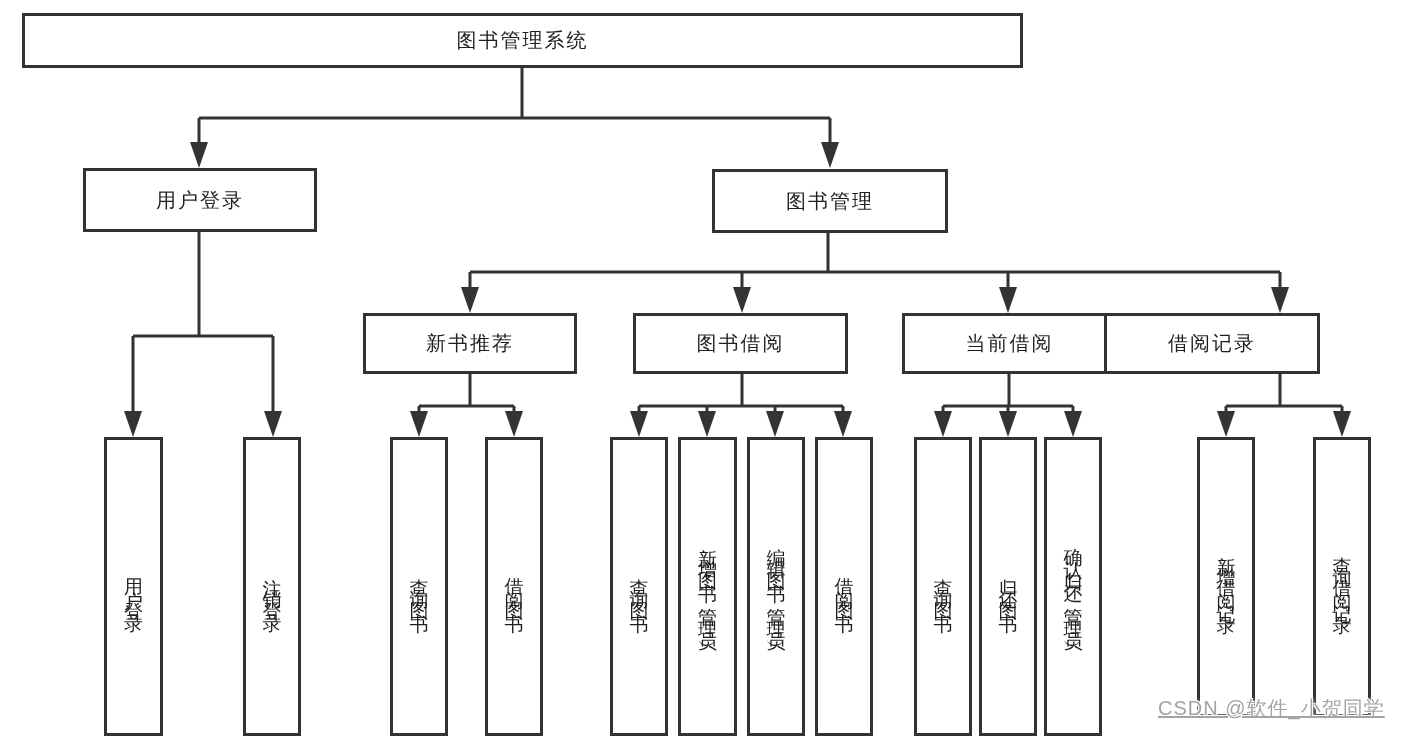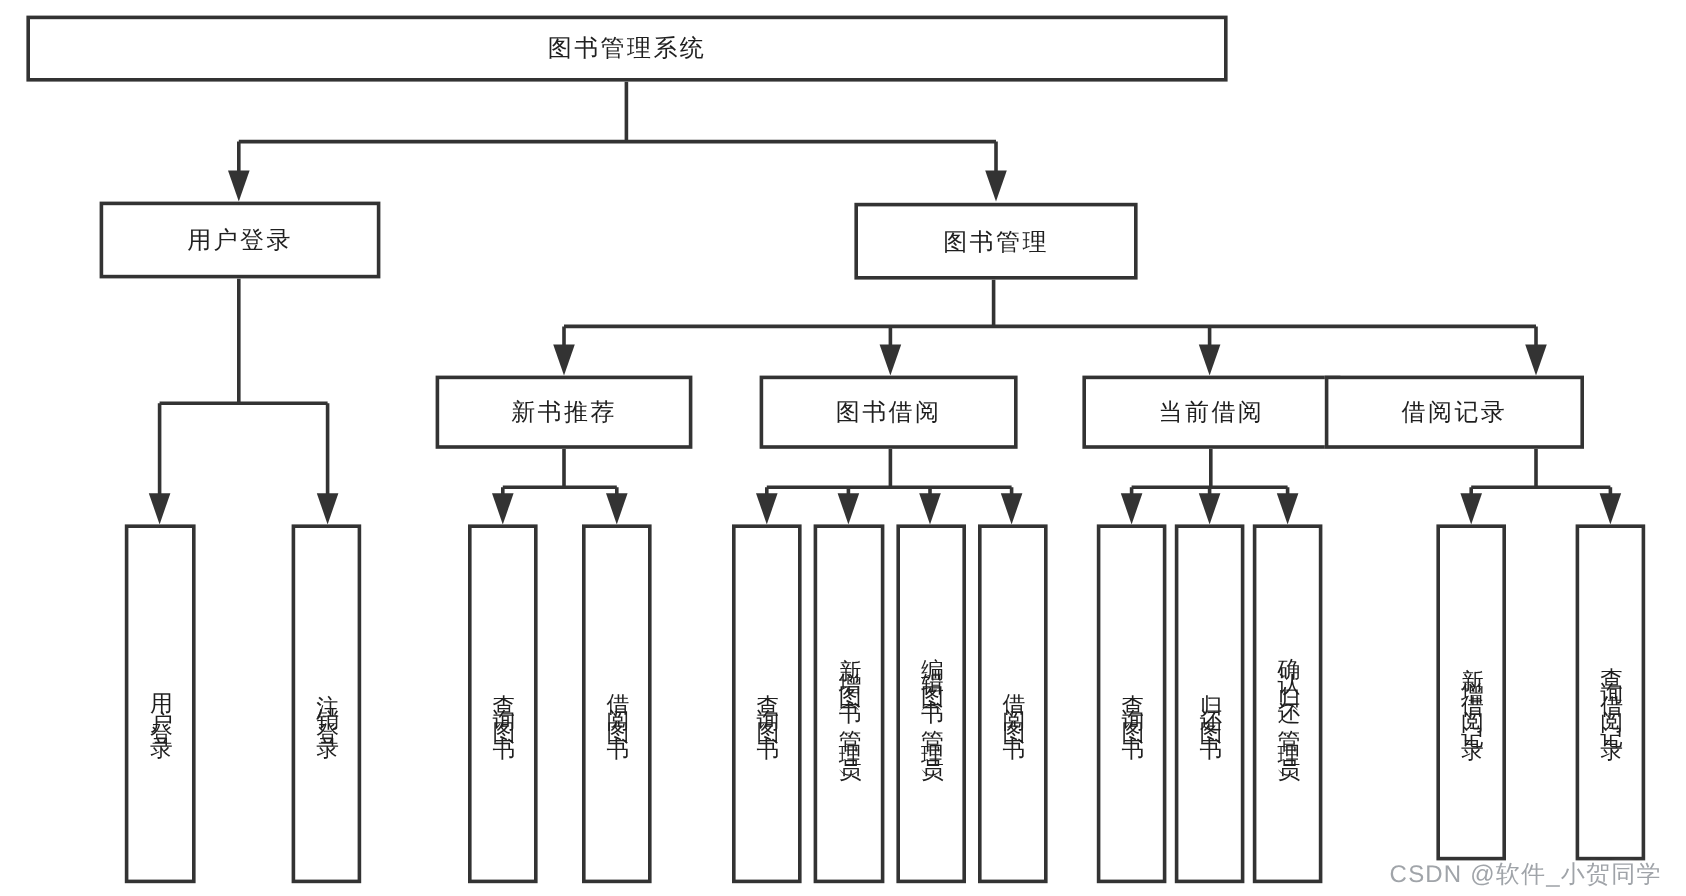--- a/index.html
+++ b/index.html
@@ -32,26 +32,27 @@
     font-family:Liberation Serif, serif;
   }
   .node.leaf{
     writing-mode:vertical-rl;
     font-size:19px;
     letter-spacing:12px;
     white-space:normal;
   }
   .watermark{
     position:absolute;
-    left:1158px;top:715px;
+    left:1158px;top:695px;
     font-size:20px;
     color:var(--watermark);
     letter-spacing:1px;
     text-shadow:1px 1px 0 #fff,-1px -1px 0 #fff,1px -1px 0 #fff,-1px 1px 0 #fff,0 0 4px #fff;
     white-space:nowrap;
+    text-decoration:underline;
   }
 </style>
 </head>
 <body>
 
 <div class="stage">
 
   <svg class="wires" viewBox="0 0 1405 747" aria-hidden="true">
     <g>
       <path d="M522 68 V118 M199 118 H830 M199 118 V143 M830 118 V143"></path>

